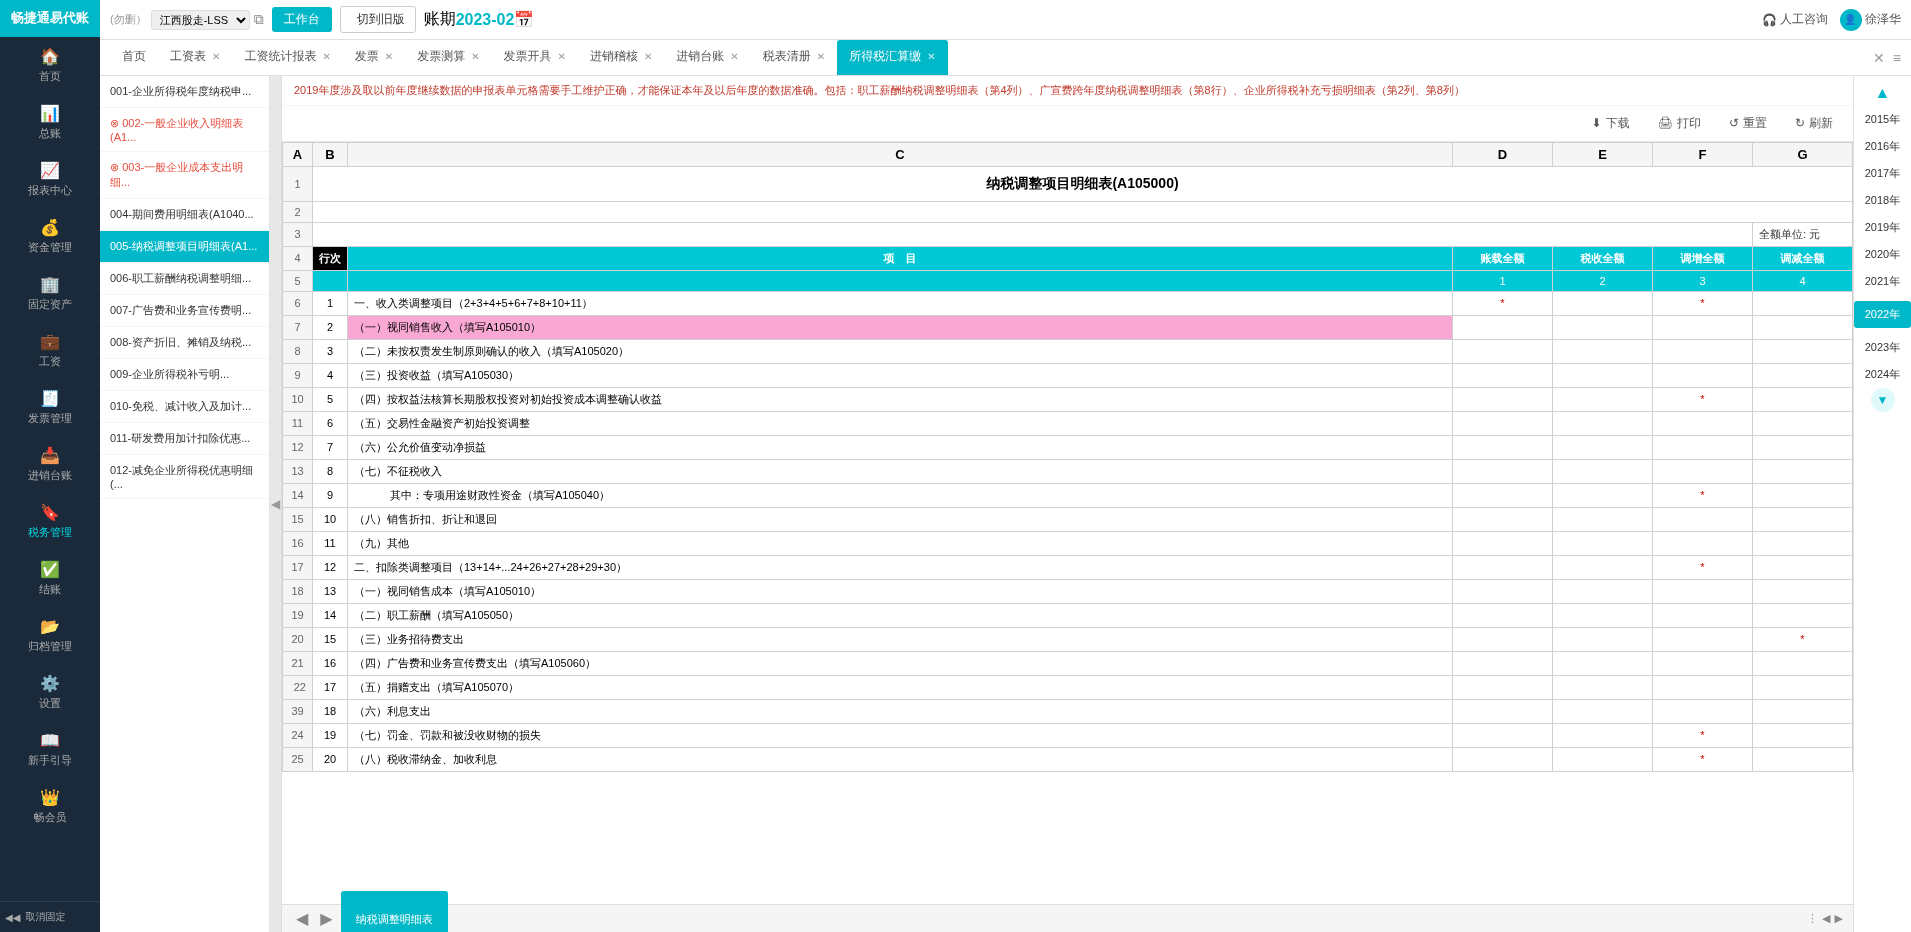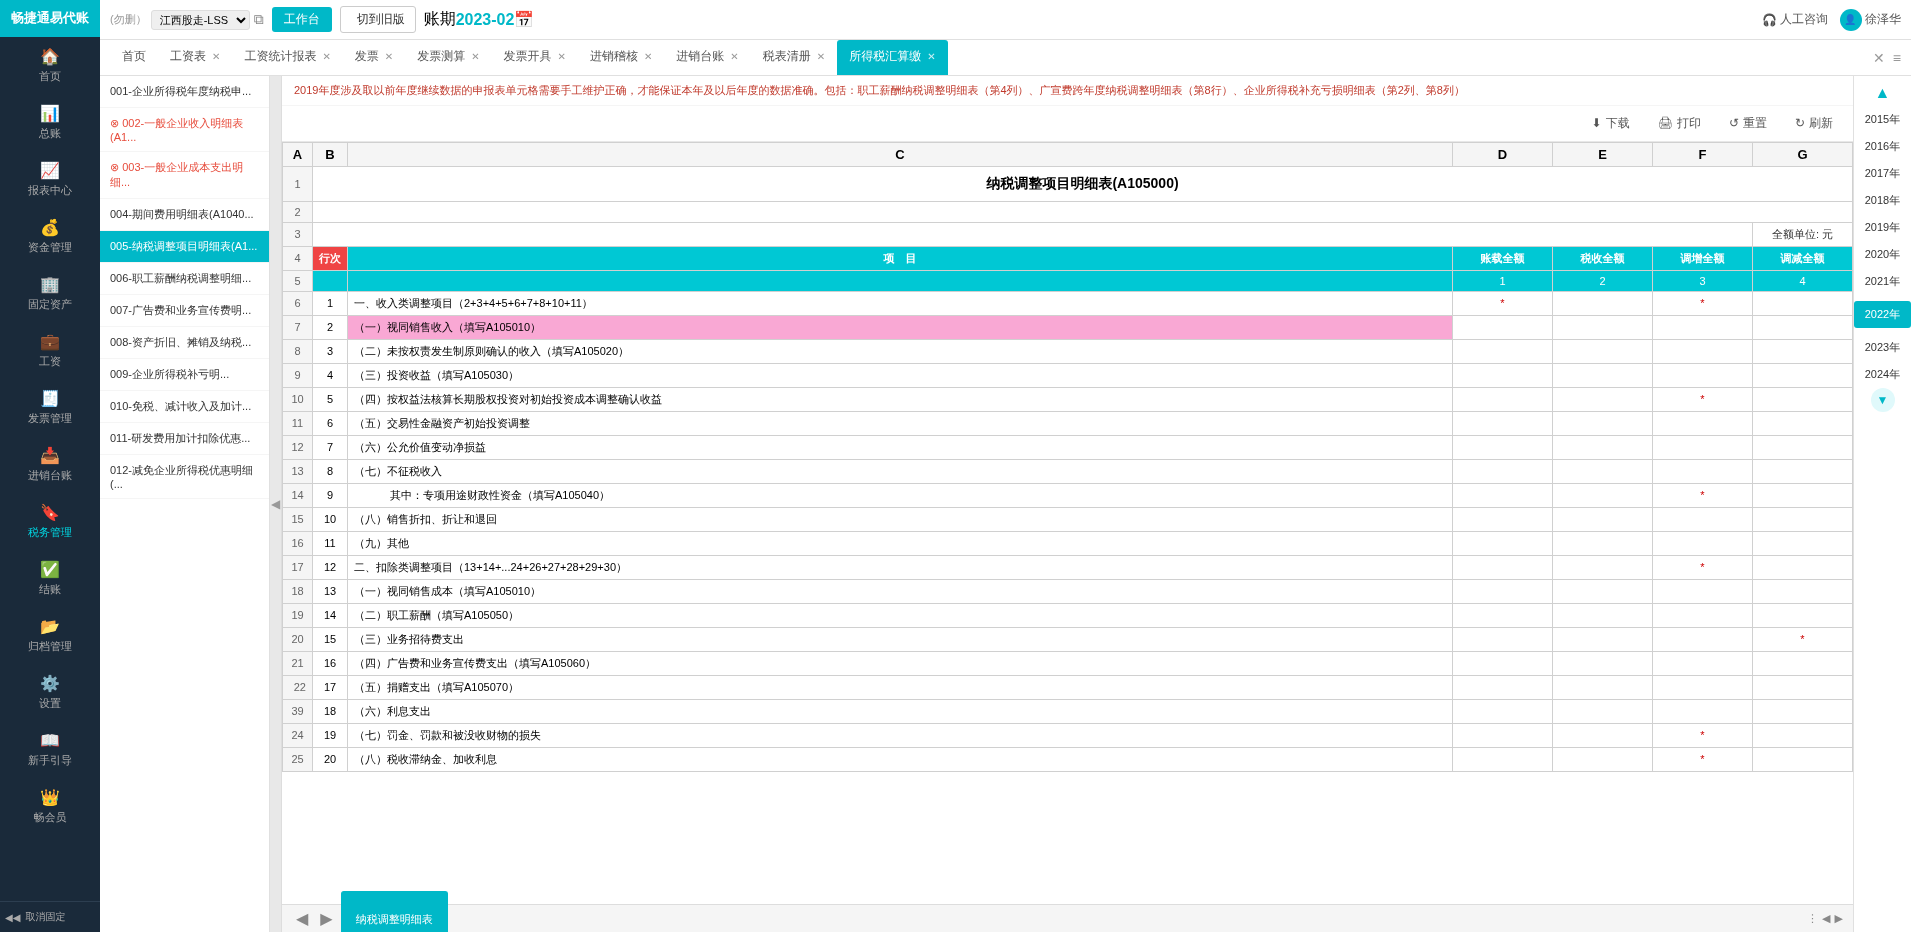--- a/index.html
+++ b/index.html
@@ -257,26 +257,26 @@
               <td style="background:#f5f5f5; text-align:center; color:#666;">1</td>
               <td colspan="6" style="text-align:center; font-size:14px; font-weight:bold; background:#fff; padding:8px;">纳税调整项目明细表(A105000)</td>
             </tr>
             <tr>
               <td style="background:#f5f5f5; text-align:center; color:#666;">2</td>
               <td colspan="6" style="background:#fff;"></td>
             </tr>
             <tr>
               <td style="background:#f5f5f5; text-align:center; color:#666;">3</td>
               <td colspan="5" style="background:#fff;"></td>
-              <td style="background:#fff; text-align:center; font-size:11px; color:#333;margin-left:28px;">全额单位: 元</td>
+              <td style="background:#fff; text-align:left; font-size:11px; color:#333;margin-left:28px;">全额单位: 元</td>
             </tr>
 
             <tr>
               <td style="background:#f5f5f5; text-align:center; color:#666;">4</td>
-              <td style="background:#ef4444; color:#fff; text-align:center; font-weight:bold;">行次</td>
+              <td style="background:#000000; color:#fff; text-align:center; font-weight:bold;">行次</td>
               <td style="background:#00c8d4; color:#fff; text-align:center; font-weight:bold;">项　目</td>
               <td style="background:#00c8d4; color:#fff; text-align:center; font-weight:bold;">账载全额</td>
               <td style="background:#00c8d4; color:#fff; text-align:center; font-weight:bold;">税收全额</td>
               <td style="background:#00c8d4; color:#fff; text-align:center; font-weight:bold;">调增全额</td>
               <td style="background:#00c8d4; color:#fff; text-align:center; font-weight:bold;">调减全额</td>
             </tr>
             <tr>
               <td style="background:#f5f5f5; text-align:center; color:#666;">5</td>
               <td style="background:#00c8d4;"></td>
               <td style="background:#00c8d4;"></td>

